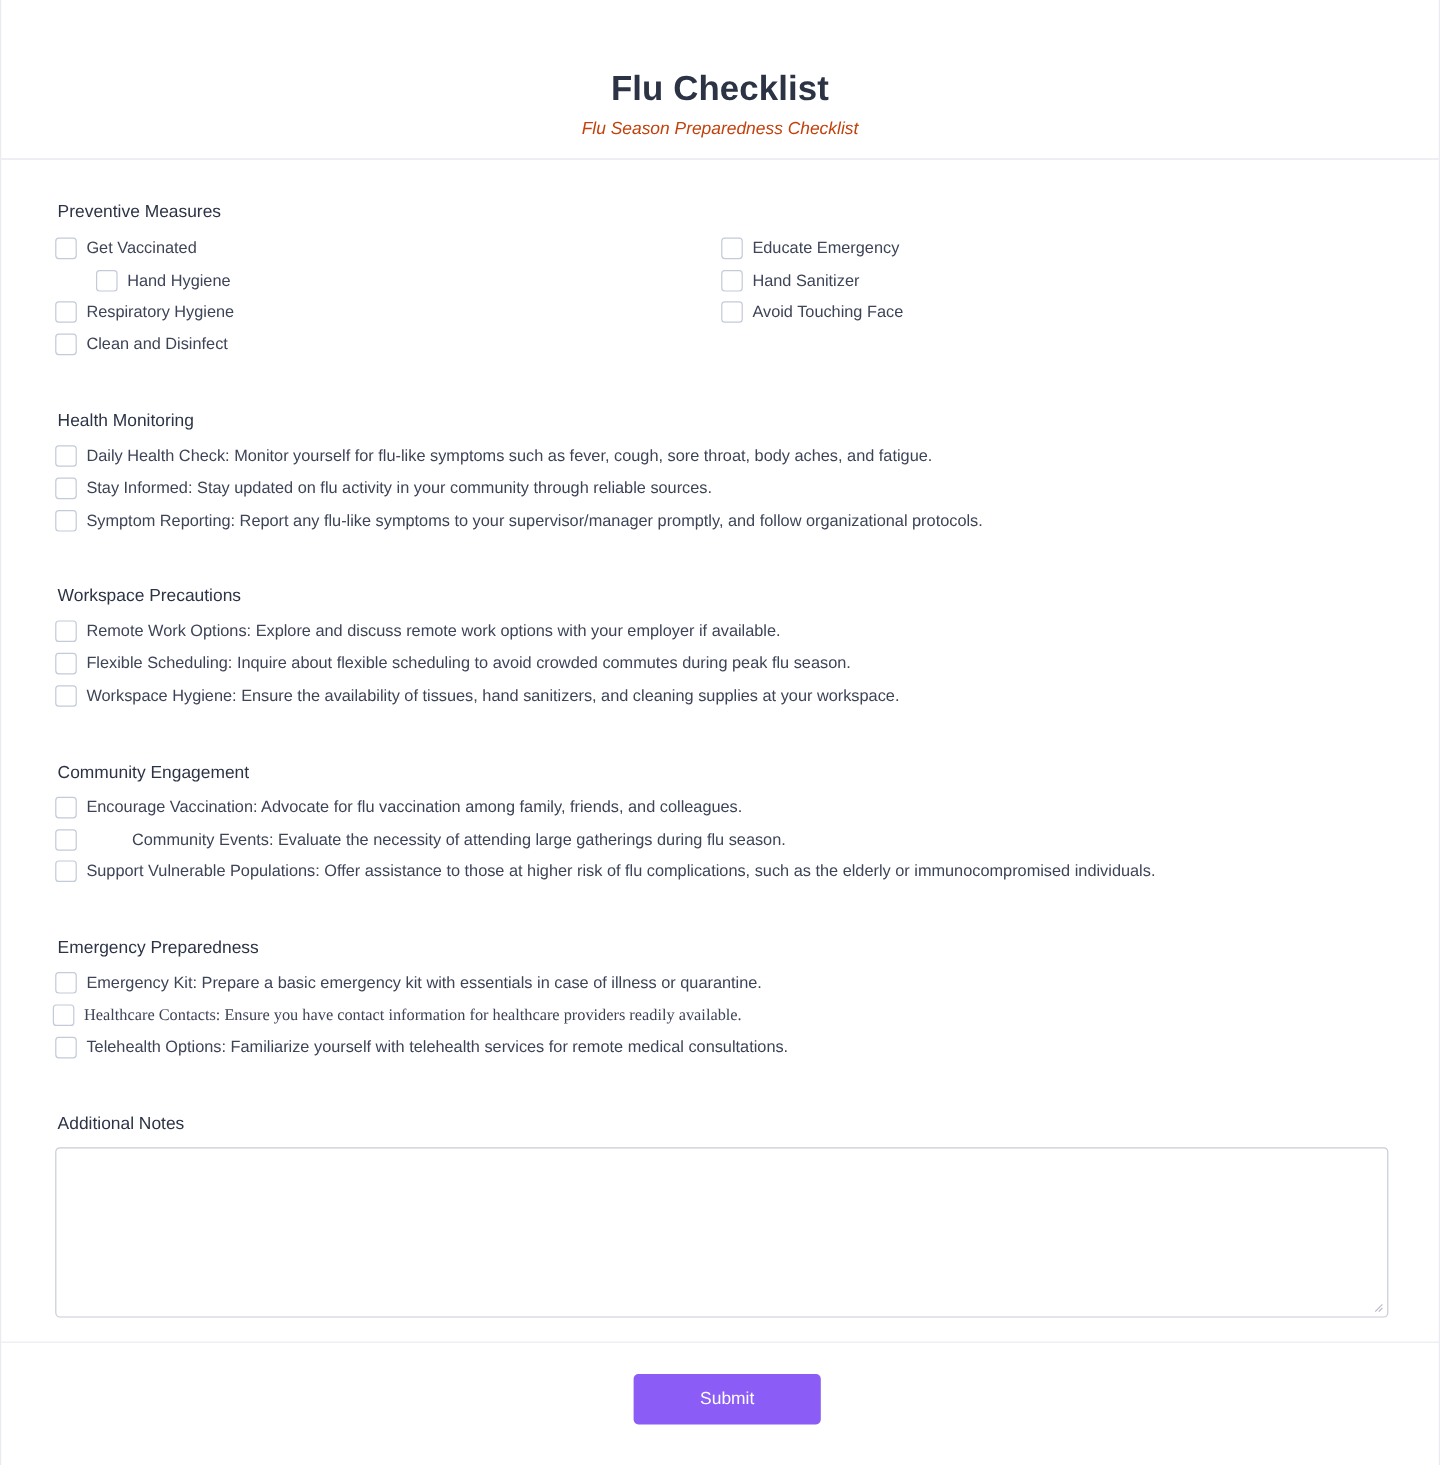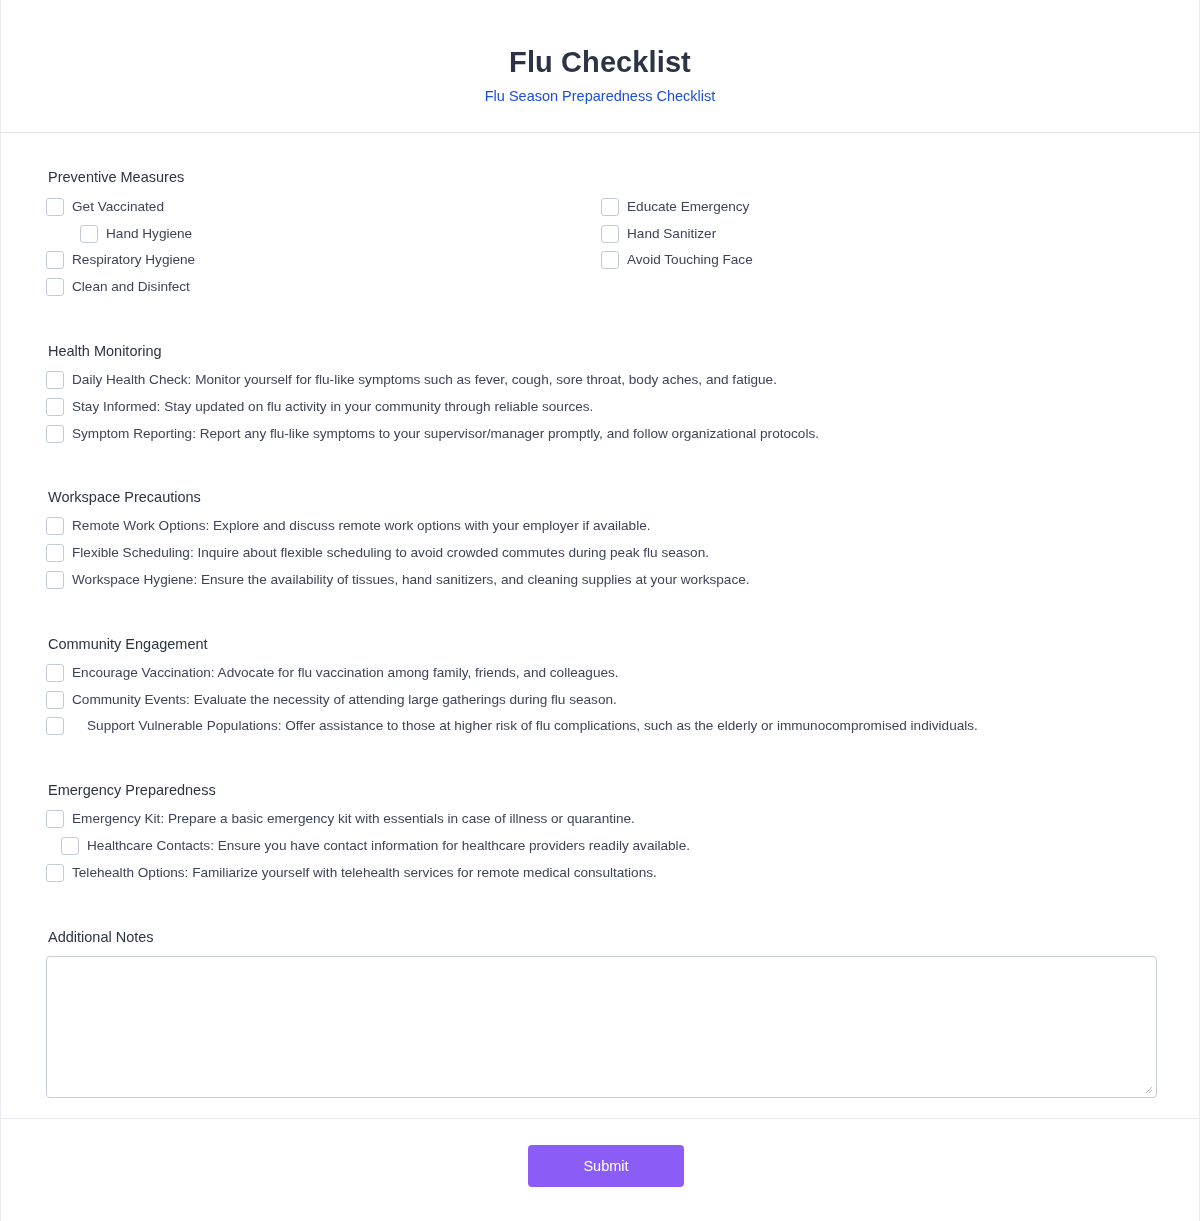--- a/index.html
+++ b/index.html
@@ -16,34 +16,35 @@
       width: 1200px;
       height: 1221px;
       background: #ffffff;
       border-left: 1px solid #eaebf0;
       border-right: 1px solid #eaebf0;
     }
     .header {
       height: 133px;
       border-bottom: 1px solid #e3e5ec;
       text-align: center;
-      padding-top: 44px;
+      padding-top: 56px;
     }
     .header h1 {
       font-size: 29px;
       font-weight: 700;
       color: #2c3345;
       line-height: 36px;
       letter-spacing: 0.1px;
     }
     .header .subtitle {
       margin-top: 7px;
       font-size: 14.5px;
-      color: #1d4ed8;
+      color: #c2410c;
       line-height: 18px;
+      font-style: italic;
     }
     .section-title {
       position: absolute;
       left: 47px;
       font-size: 14.5px;
       color: #2c3345;
       line-height: 18px;
     }
     .check-row {
       position: absolute;
@@ -188,35 +189,35 @@
   <label class="check-row" style="left:45px; top:570px;">
     <span class="checkbox"></span>
     <span class="check-label">Workspace Hygiene: Ensure the availability of tissues, hand sanitizers, and cleaning supplies at your workspace.</span>
   </label>
 
   <div class="section-title" style="top:635px;">Community Engagement</div>
   <label class="check-row" style="left:45px; top:663px;">
     <span class="checkbox"></span>
     <span class="check-label">Encourage Vaccination: Advocate for flu vaccination among family, friends, and colleagues.</span>
   </label>
-  <label class="check-row" style="left:45px; top:690px;">
+  <label class="check-row" style="left:45px; top:690px;gap:38px;">
     <span class="checkbox"></span>
     <span class="check-label">Community Events: Evaluate the necessity of attending large gatherings during flu season.</span>
   </label>
-  <label class="check-row" style="left:45px; top:716px;gap:15px;">
+  <label class="check-row" style="left:45px; top:716px;">
     <span class="checkbox"></span>
     <span class="check-label">Support Vulnerable Populations: Offer assistance to those at higher risk of flu complications, such as the elderly or immunocompromised individuals.</span>
   </label>
 
   <div class="section-title" style="top:781px;">Emergency Preparedness</div>
   <label class="check-row" style="left:45px; top:809px;">
     <span class="checkbox"></span>
     <span class="check-label">Emergency Kit: Prepare a basic emergency kit with essentials in case of illness or quarantine.</span>
   </label>
-  <label class="check-row" style="left:60px; top:836px;">
+  <label class="check-row" style="left:43px; top:836px;font-family:Liberation Serif, serif;">
     <span class="checkbox"></span>
     <span class="check-label">Healthcare Contacts: Ensure you have contact information for healthcare providers readily available.</span>
   </label>
   <label class="check-row" style="left:45px; top:863px;">
     <span class="checkbox"></span>
     <span class="check-label">Telehealth Options: Familiarize yourself with telehealth services for remote medical consultations.</span>
   </label>
 
   <div class="section-title" style="top:928px;">Additional Notes</div>
   <div class="notes-box">

